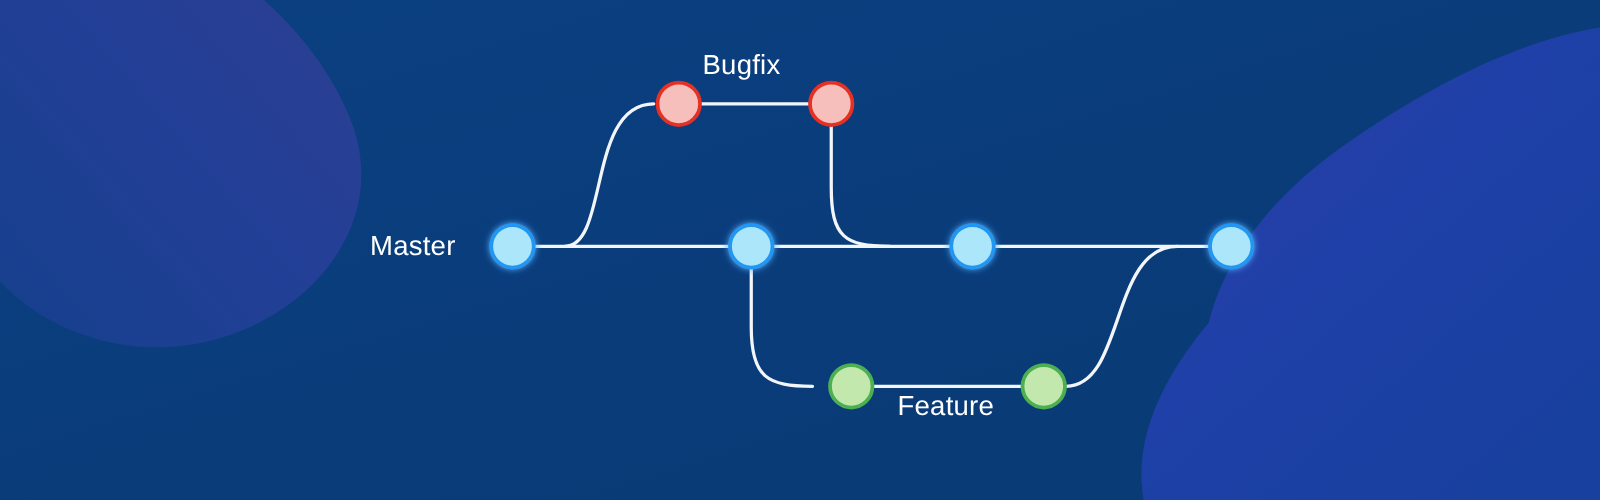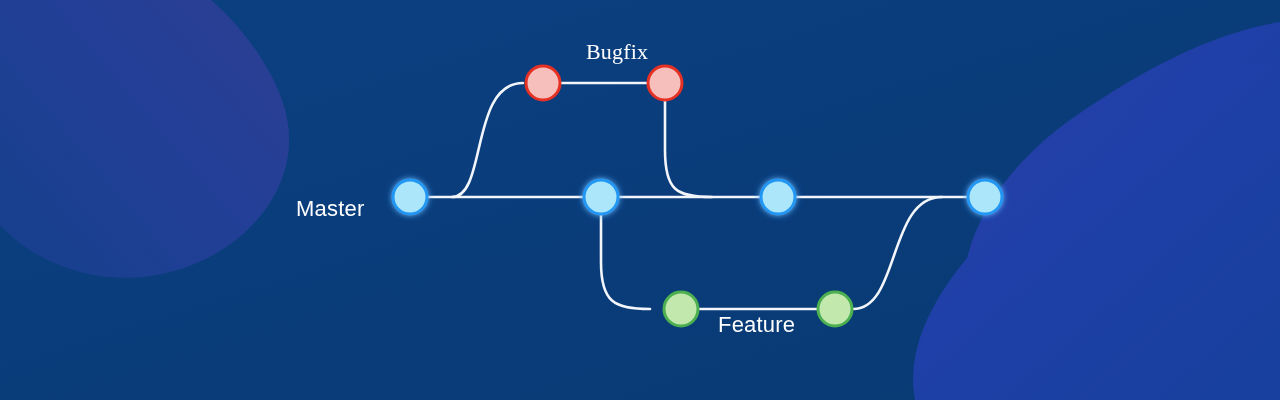--- a/index.html
+++ b/index.html
@@ -32,22 +32,22 @@
     position: absolute;
     z-index: 4;
     color: #ffffff;
     font-family: "Liberation Sans", sans-serif;
     font-size: 22px;
     font-weight: 400;
     letter-spacing: 0.2px;
     white-space: nowrap;
     line-height: 1;
   }
-  #label-master { left: 296px; top: 198px; }
-  #label-bugfix { left: 586px; top: 41px; font-family: Liberation Serif, serif; }
+  #label-master { left: 296px; top: 186px; }
+  #label-bugfix { left: 562px; top: 41px; }
   #label-feature{ left: 718px; top: 314px; }
 </style>
 </head>
 <body>
 
 <div id="stage">
 
   <svg id="bg-layer" viewBox="0 0 1280 400" preserveAspectRatio="none">
     <defs>
       <linearGradient id="bgGrad" x1="0" y1="0" x2="1" y2="1">

